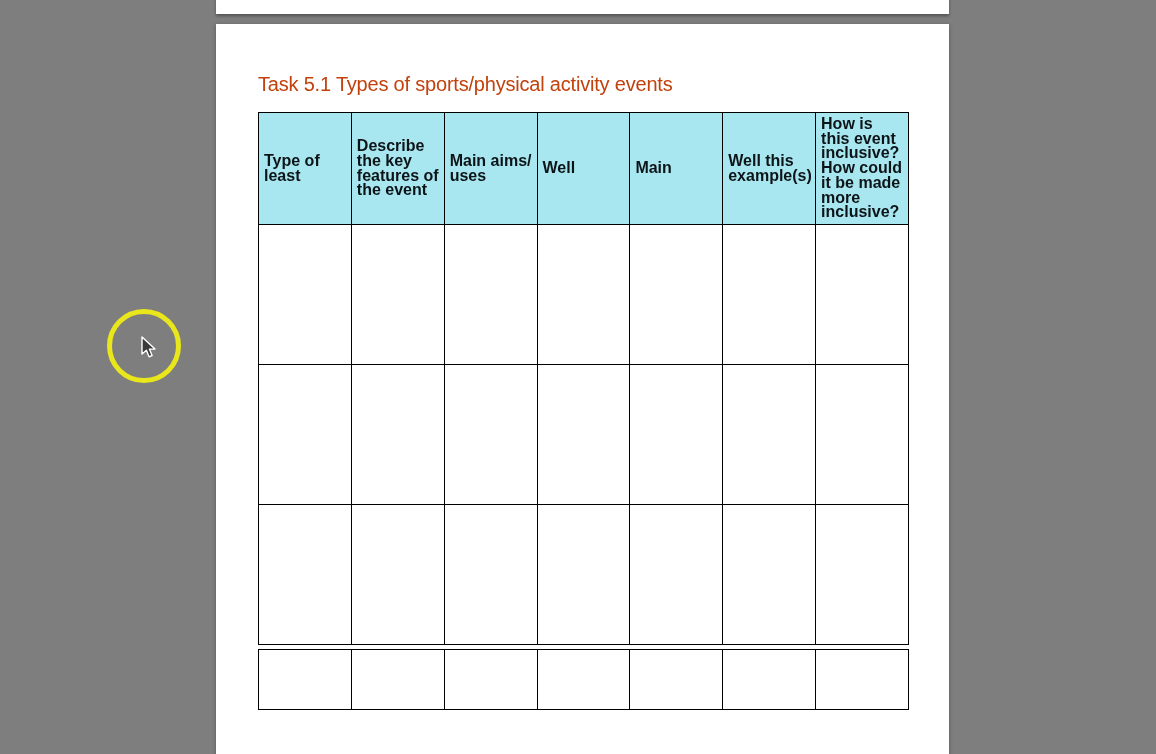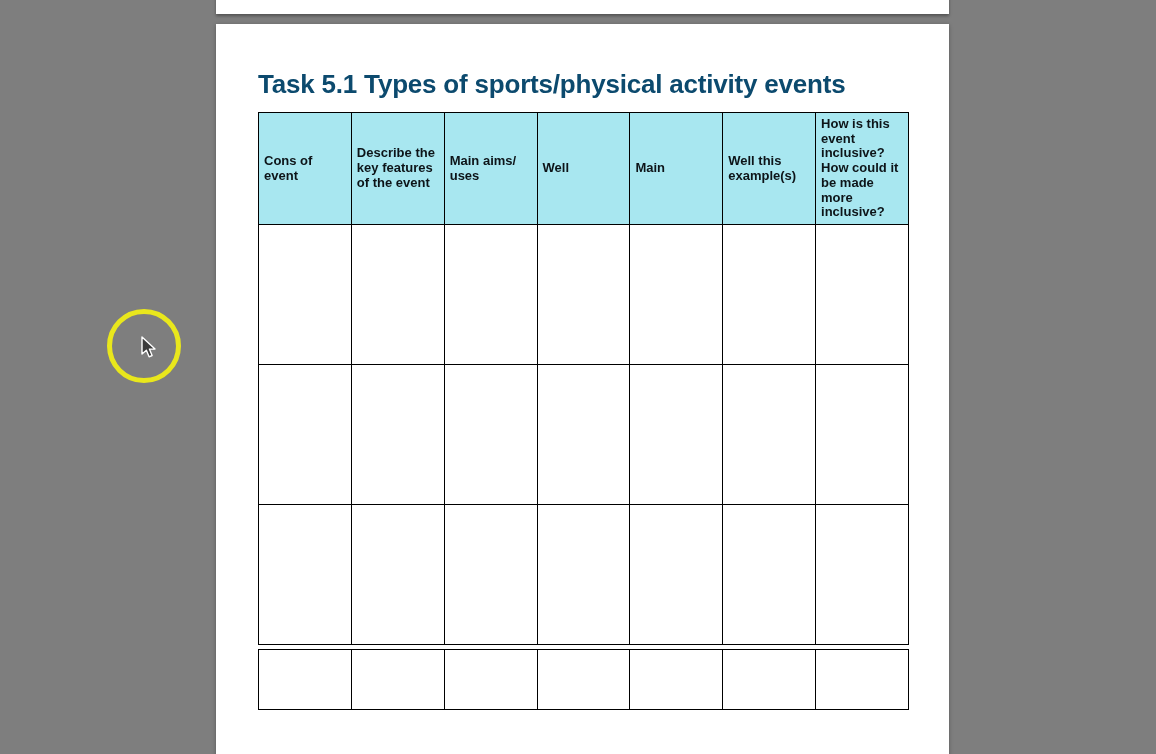--- a/index.html
+++ b/index.html
@@ -28,25 +28,25 @@
     width: 733px; height: 980px;
     background: #ffffff;
     box-shadow: 0 1px 4px rgba(0,0,0,0.30);
   }
   .doc-content {
     padding: 42px 0 0 42px;
     color: #111111;
   }
   .doc-title {
     width: 650px;
-    font-size: 26px;
+    font-size: 20px;
     line-height: 36px;
-    font-weight: 700;
+    font-weight: 400;
     letter-spacing: -0.2px;
-    color: #0c4a6e;
+    color: #c2410c;
   }
   .doc-intro {
     margin-top: 13px;
     width: 616px;
     font-size: 13.5px;
     line-height: 18px;
     font-weight: 400;
     color: #111111;
   }
   table.doc-table {
@@ -57,21 +57,21 @@
   }
   table.doc-table col { width: 92.85px; }
   table.doc-table th, table.doc-table td {
     border: 1.5px solid #000000;
     vertical-align: middle;
     text-align: left;
   }
   table.doc-table th {
     background: #a8e7f0;
     height: 112px;
-    font-size: 13px;
+    font-size: 16px;
     line-height: 14.8px;
     font-weight: 700;
     padding: 3px 3px 3px 5px;
     color: #0d1418;
   }
   table.doc-table td {
     background: #ffffff;
     height: 140px;
   }
   
@@ -122,21 +122,21 @@
           <col>
             <col>
             <col>
             <col>
             <col>
             <col>
             <col>
         </colgroup>
         <thead>
           <tr>
-            <th>Cons of event</th>
+            <th>Type of least</th>
             <th>Describe the key features of the event</th>
             <th>Main aims/ uses</th>
             <th>Well</th>
             <th>Main</th>
             <th>Well this example(s)</th>
             <th>How is this event inclusive? How could it be made more inclusive?</th>
           </tr>
         </thead>
         <tbody>
           <tr>

